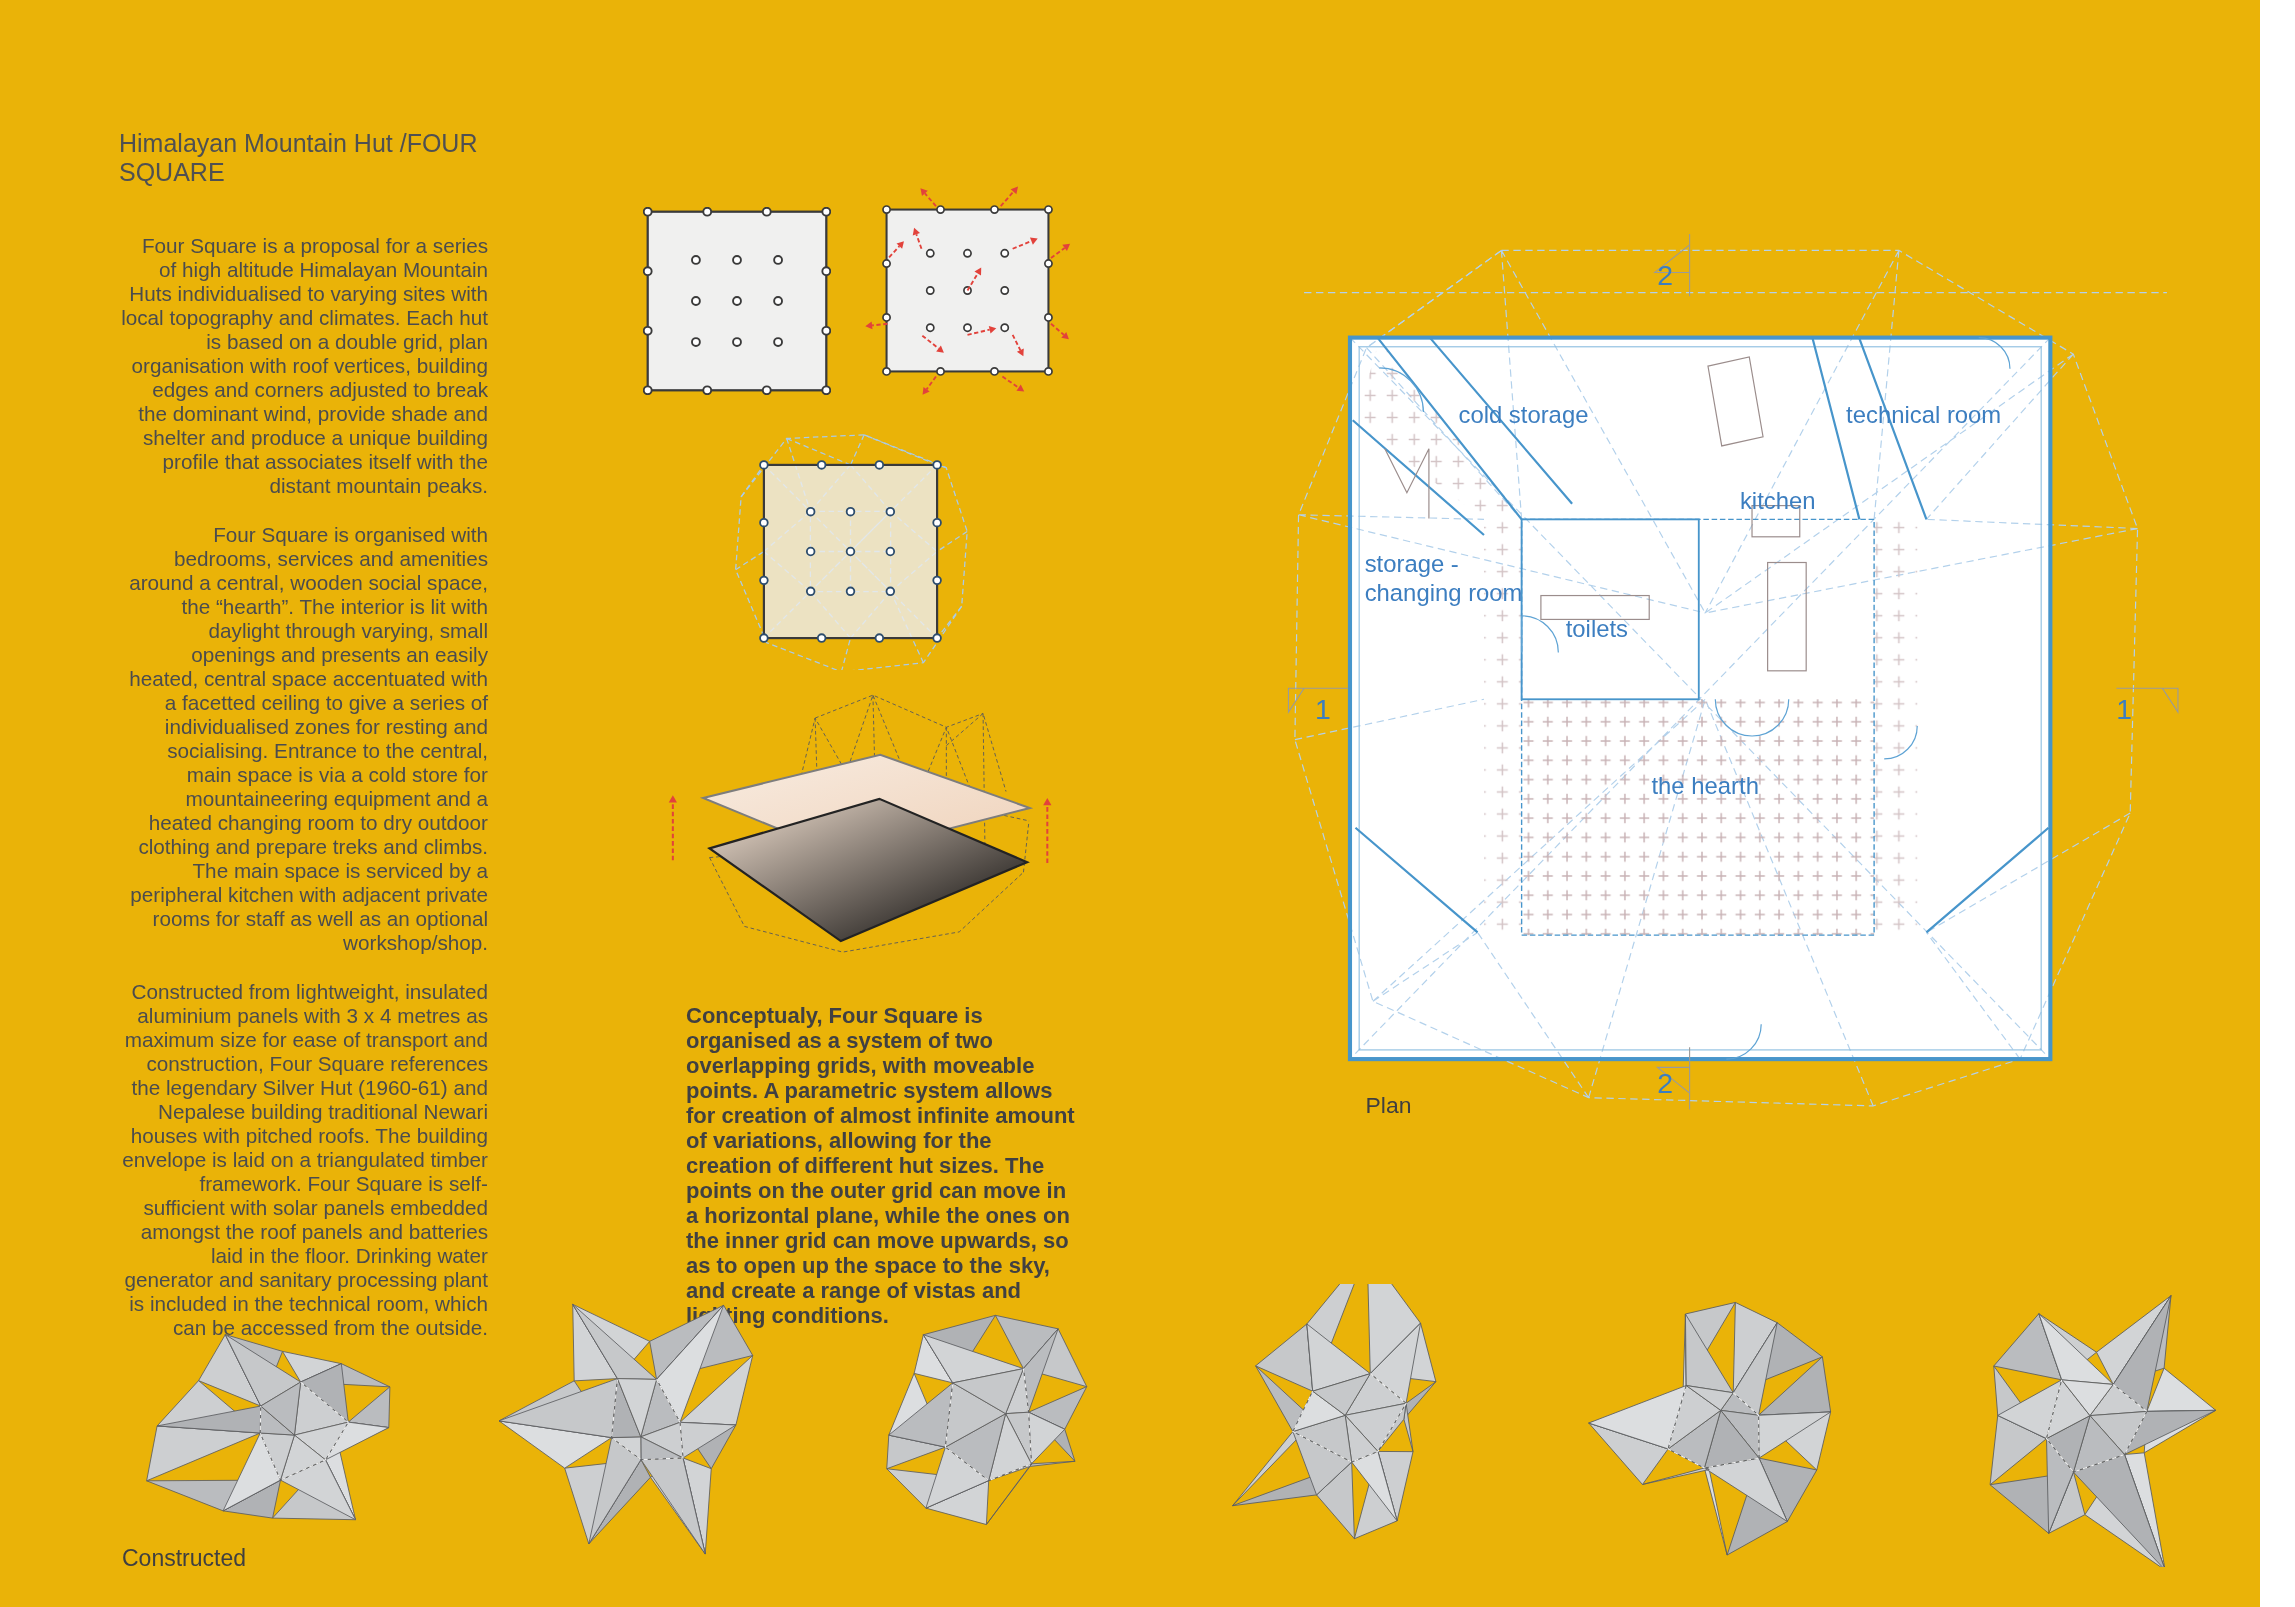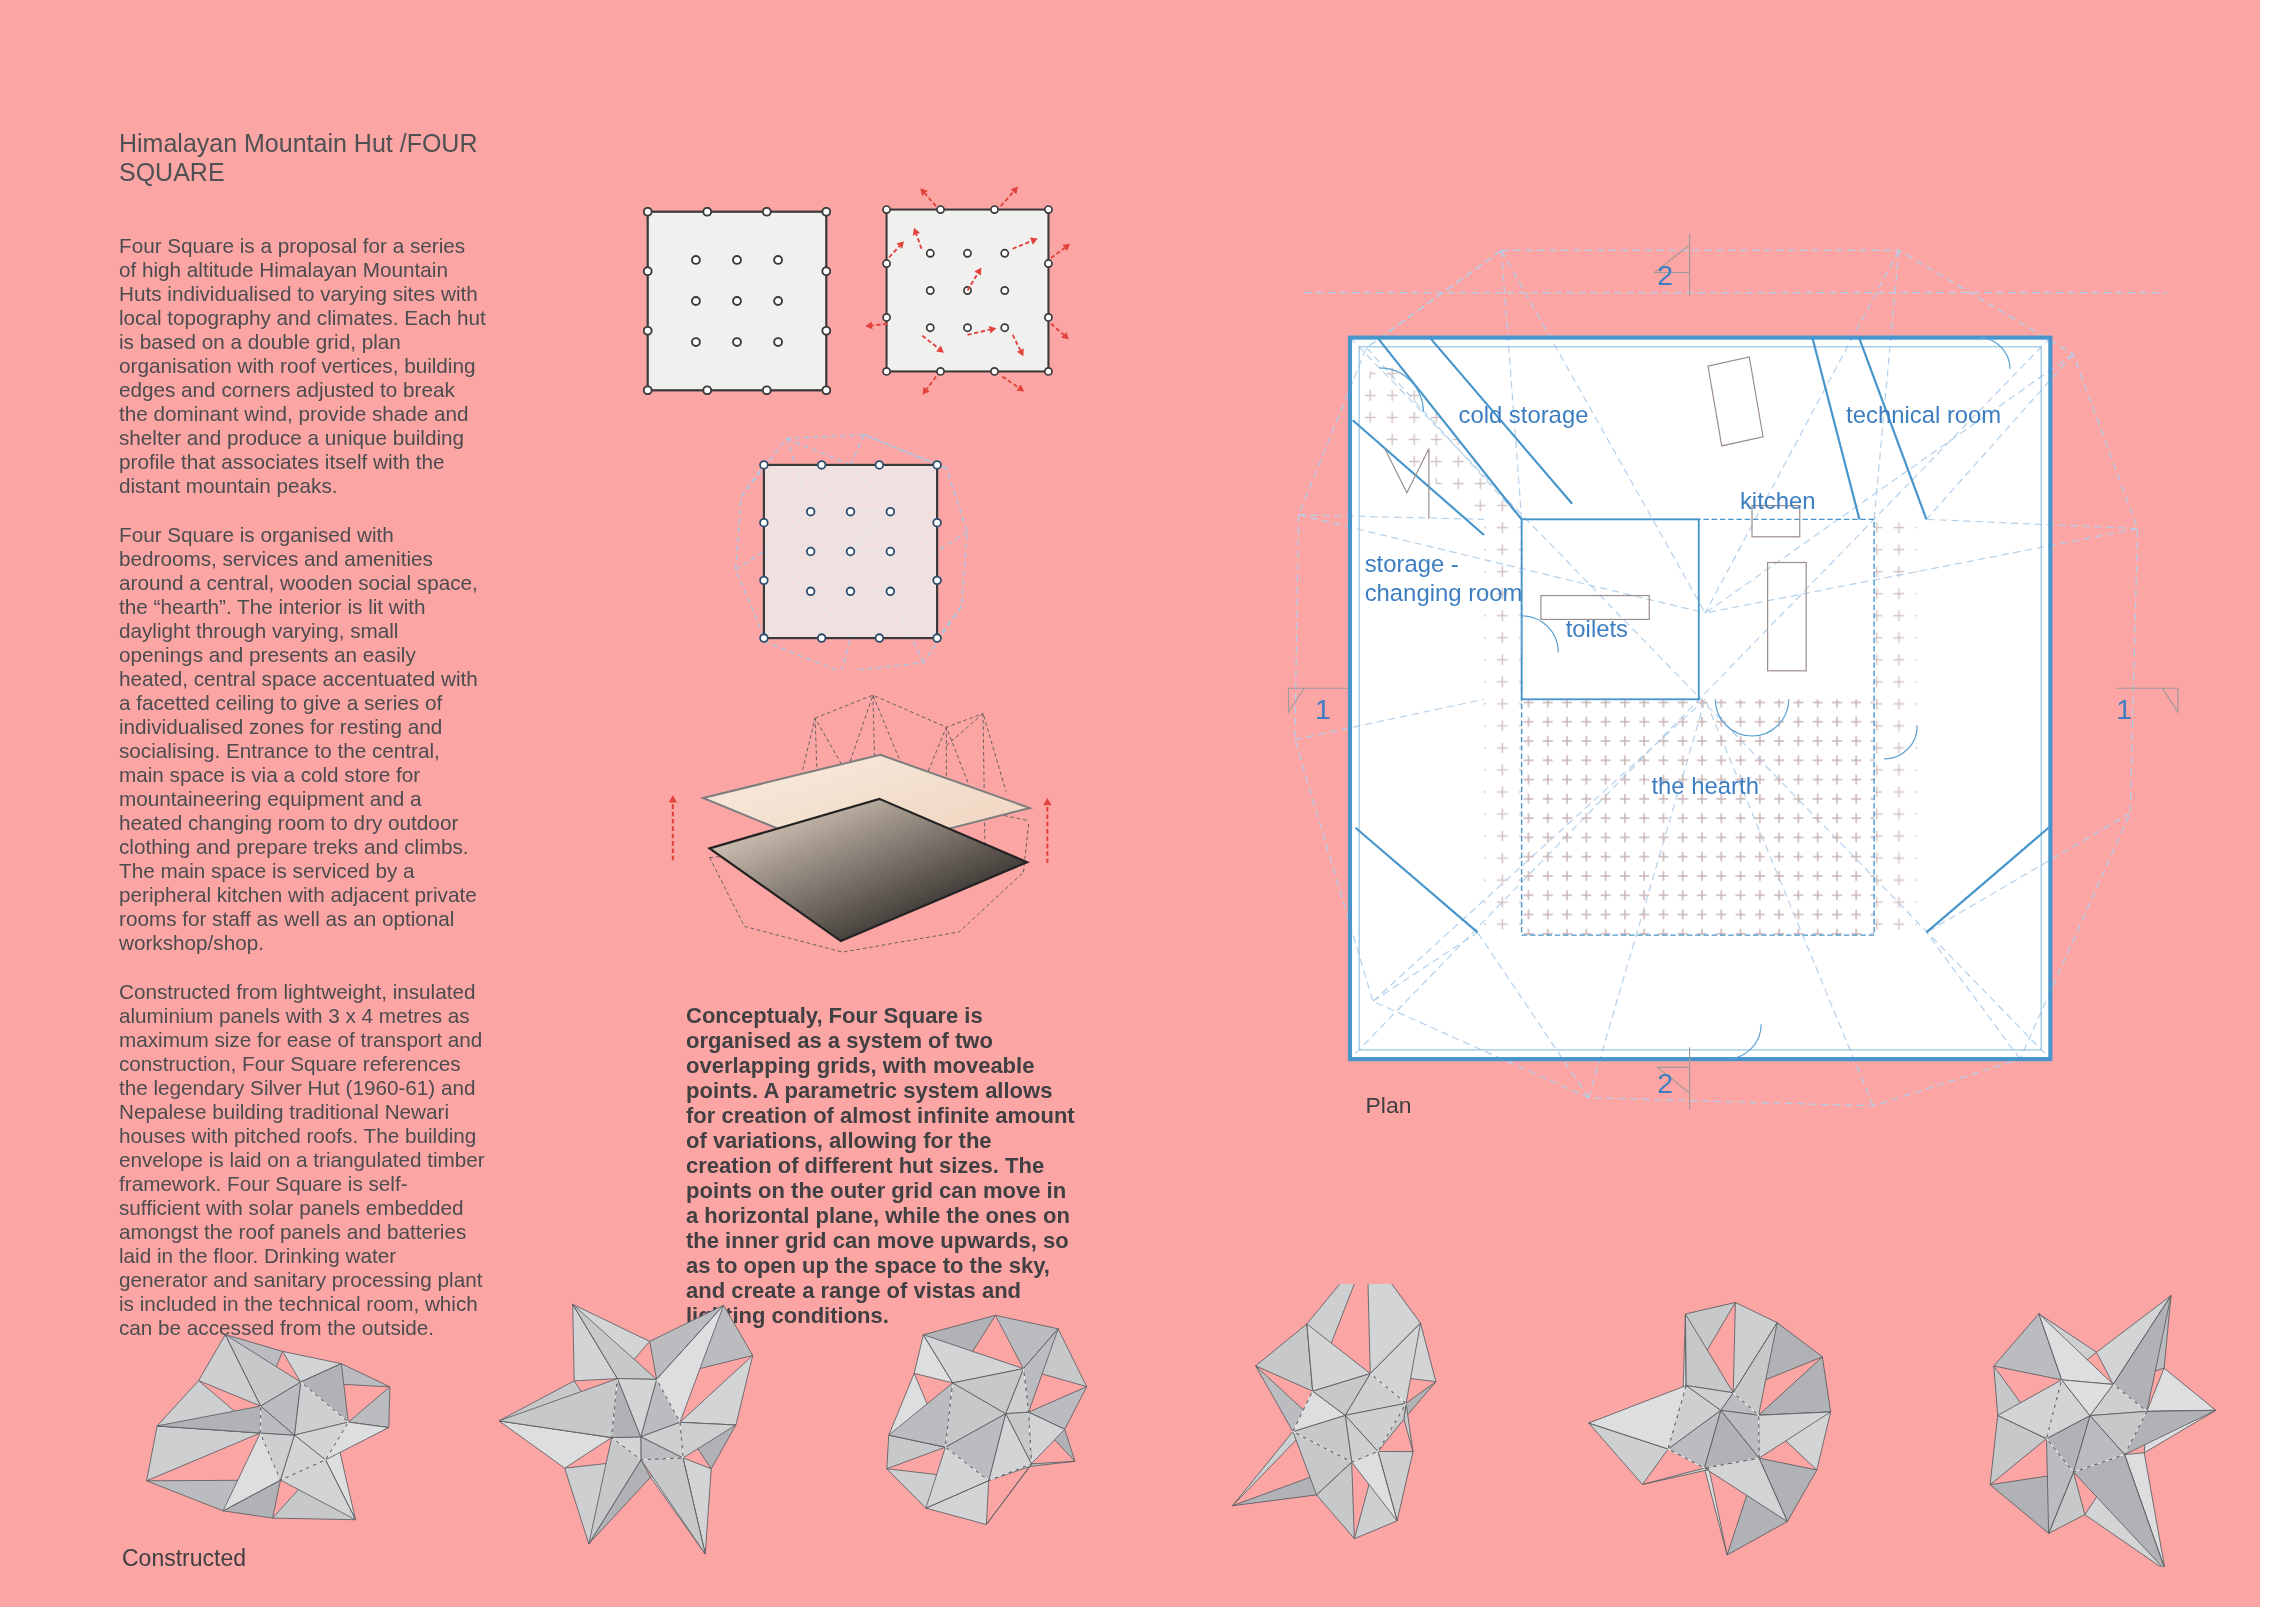--- a/index.html
+++ b/index.html
@@ -1,20 +1,20 @@
 <!DOCTYPE html>
 <html style="font-size:14.7px"><head>
 <meta charset="utf-8">
 <style>
   html,body{margin:0;padding:0;background:#fff;}
-  .canvas{position:relative;width:2260px;height:1608px;background:#fca5a5;overflow:hidden;
+  .canvas{position:relative;width:2260px;height:1608px;background:#eab308;overflow:hidden;
           font-family:"Liberation Sans", sans-serif;color:#4b4c4e;}
   .abs{position:absolute;}
   .title{font-size:25px;color:#4f5052;}
-  .para{font-size:20.7px;line-height:24px;color:#4b4c4e;margin:0 0 25px 0;}
+  .para{font-size:20.7px;line-height:24px;color:#4b4c4e;margin:0 0 25px 0;text-align:right;}
   .caption{font-size:22px;line-height:25px;color:#404042;font-weight:bold;}
   .small-label{font-size:23px;color:#3f3f41;}
   svg text{font-family:"Liberation Sans", sans-serif;}
   .planlabel{fill:#3c7ec0;font-size:26px;}
   .marker{fill:#3c7ec0;font-size:31px;}
 </style>
 </head>
 <body>
 
 <div class="canvas">

